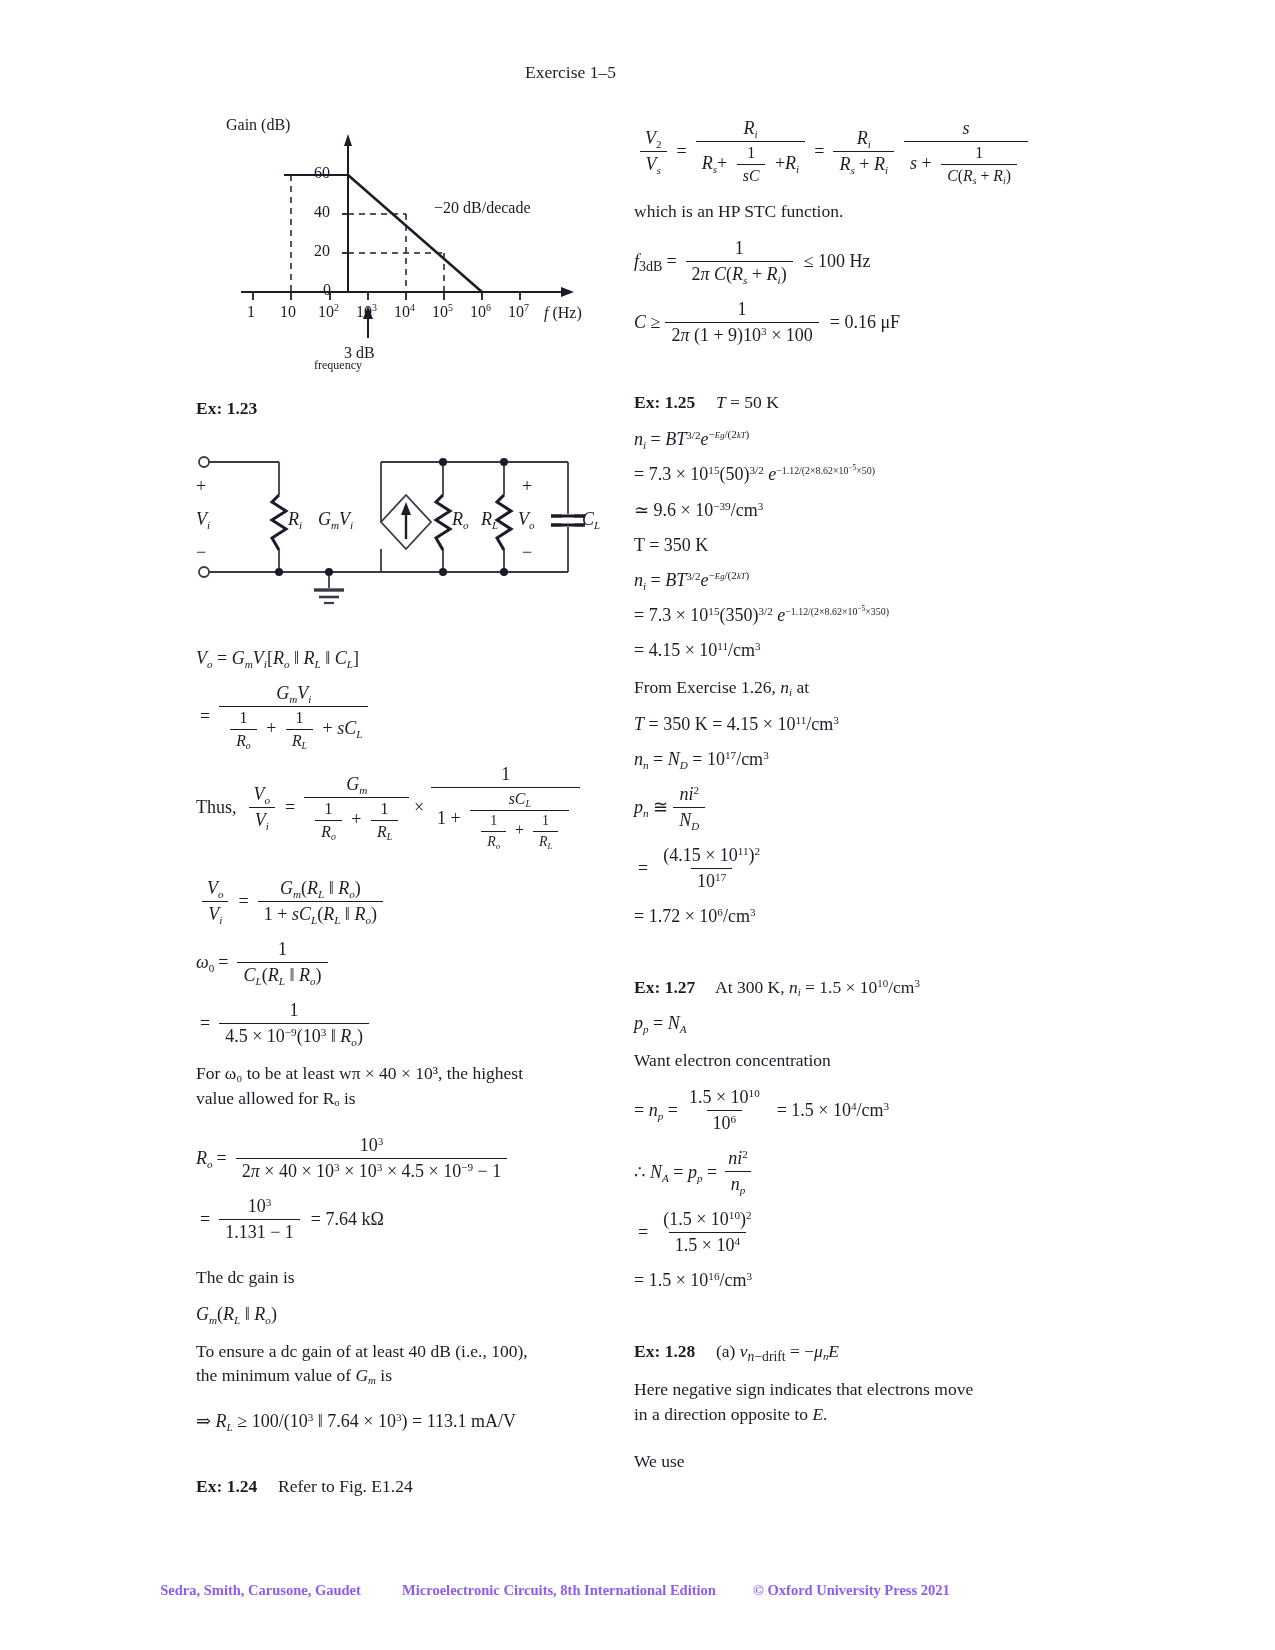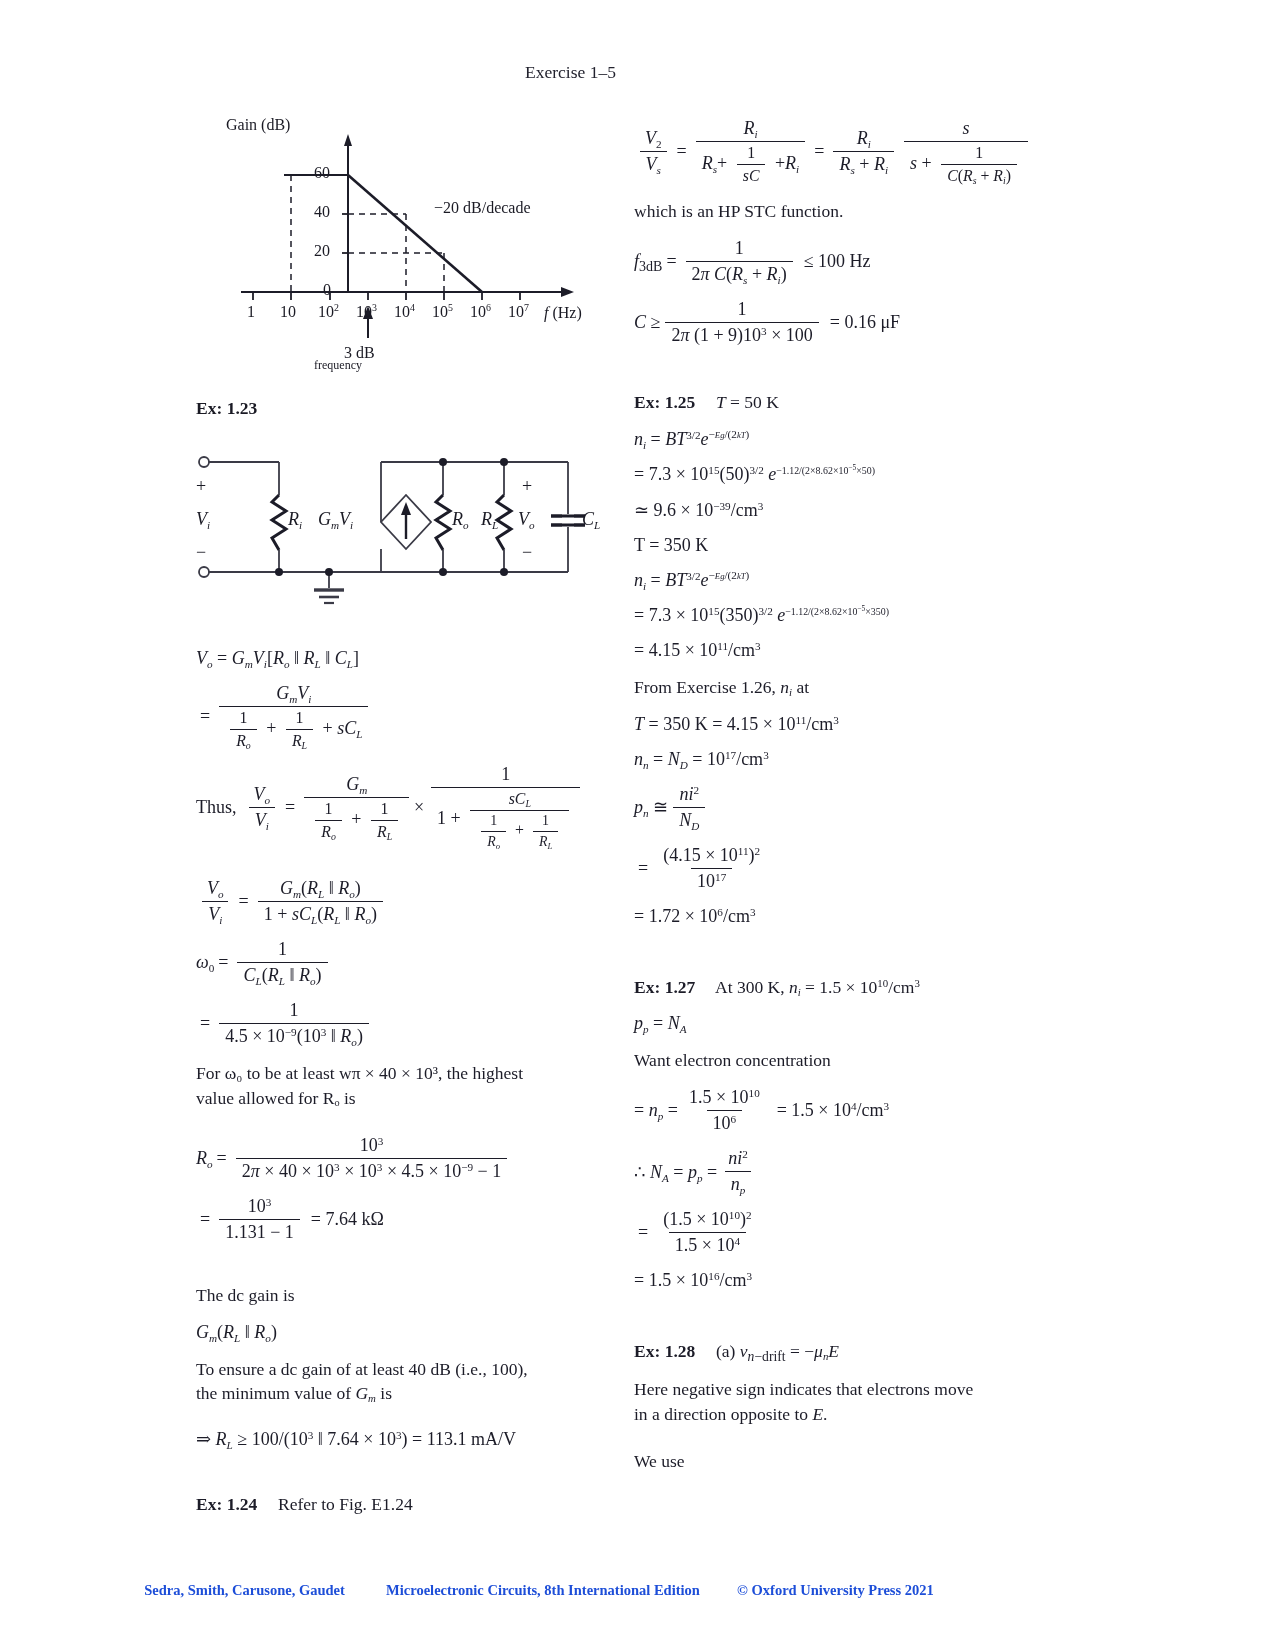--- a/index.html
+++ b/index.html
@@ -102,27 +102,27 @@
   .fig-circuit {
     position: absolute;
     left: 196px;
     top: 440px;
     width: 400px;
     height: 170px;
   }
   
   .footer {
     position: absolute;
-    left: 0;
+    left: 16px;
     top: 1582px;
     width: 1078px;
     text-align: center;
     font-size: 14.5px;
     font-weight: bold;
-    color: #1d4ed8;
+    color: #8b5cf6;
   }
   .footer .gap { display: inline-block; width: 34px; }
   .footer .gap2 { display: inline-block; width: 30px; }
 </style>
 </head>
 <body>
 
 <div class="page">
 
   <div class="header">Exercise 1–5</div>
@@ -317,21 +317,21 @@
     <div class="mathline">
       <span class="eqsign">=</span>
       <span class="frac">
         <span class="num">10<sup>3</sup></span>
         <span class="den">1.131 − 1</span>
       </span>
       <span class="spc"></span>
       <span>= 7.64 kΩ</span>
     </div>
 
-    <div class="txt" style="margin-top:40px">The dc gain is</div>
+    <div class="txt" style="margin-top:22px">The dc gain is</div>
 
     <div class="mathline">
       <span><i>G<sub>m</sub></i>(<i>R<sub>L</sub></i> ‖ <i>R<sub>o</sub></i>)</span>
     </div>
 
     <div class="txt">
       <span>To ensure a dc gain of at least 40 dB (i.e., 100),</span><br>
       <span>the minimum value of <i>G<sub>m</sub></i> is</span>
     </div>
 

